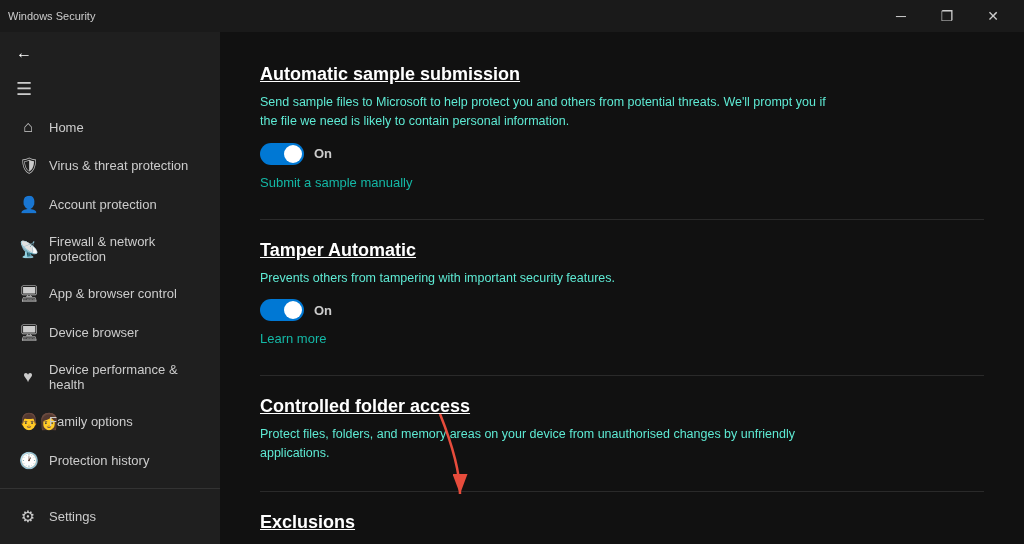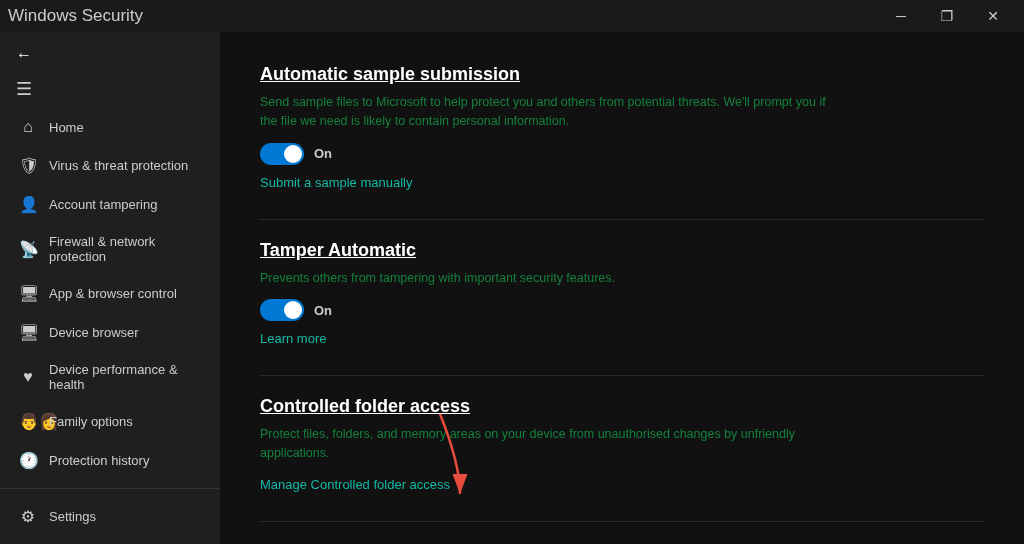--- a/index.html
+++ b/index.html
@@ -21,21 +21,21 @@
       display: flex;
       align-items: center;
       justify-content: space-between;
       padding: 0 8px;
       flex-shrink: 0;
     }
     .title-bar-left {
       display: flex;
       align-items: center;
       gap: 8px;
-      font-size: 17px;
+      font-size: 11px;
       color: #ccc;
     }
     .title-bar-controls {
       display: flex;
       gap: 0;
     }
     .title-btn {
       width: 46px;
       height: 32px;
       display: flex;
@@ -115,21 +115,21 @@
     }
     .section-title {
       font-size: 18px;
       font-weight: 600;
       color: #ffffff;
       margin-bottom: 8px;
       text-decoration: underline;
     }
     .section-desc {
       font-size: 12.5px;
-      color: #15803d;
+      color: #5eead4;
       line-height: 1.5;
       max-width: 580px;
       margin-bottom: 12px;
     }
 
     
     .toggle-row {
       display: flex;
       align-items: center;
       gap: 10px;
@@ -207,21 +207,21 @@
     <div class="sidebar-item">
       <span class="icon">⌂</span>
       <span>Home</span>
     </div>
     <div class="sidebar-item">
       <span class="icon">🛡</span>
       <span>Virus &amp; threat protection</span>
     </div>
     <div class="sidebar-item">
       <span class="icon">👤</span>
-      <span>Account tampering</span>
+      <span>Account protection</span>
     </div>
     <div class="sidebar-item">
       <span class="icon">📡</span>
       <span>Firewall &amp; network protection</span>
     </div>
     <div class="sidebar-item">
       <span class="icon">🖥</span>
       <span>App &amp; browser control</span>
     </div>
     <div class="sidebar-item">
@@ -272,21 +272,20 @@
           <span class="toggle-label">On</span>
         </div>
         <a class="link">Learn more</a>
       </div>
 
       <hr class="divider">
 
       <div class="section">
         <div class="section-title">Controlled folder access</div>
         <div class="section-desc">Protect files, folders, and memory areas on your device from unauthorised changes by unfriendly applications.</div>
-        <a class="link">Manage Controlled folder access</a>
       </div>
 
       <hr class="divider">
 
       <div class="section">
         <div class="section-title">Exclusions</div>
 
       </div>
 
     </div>

